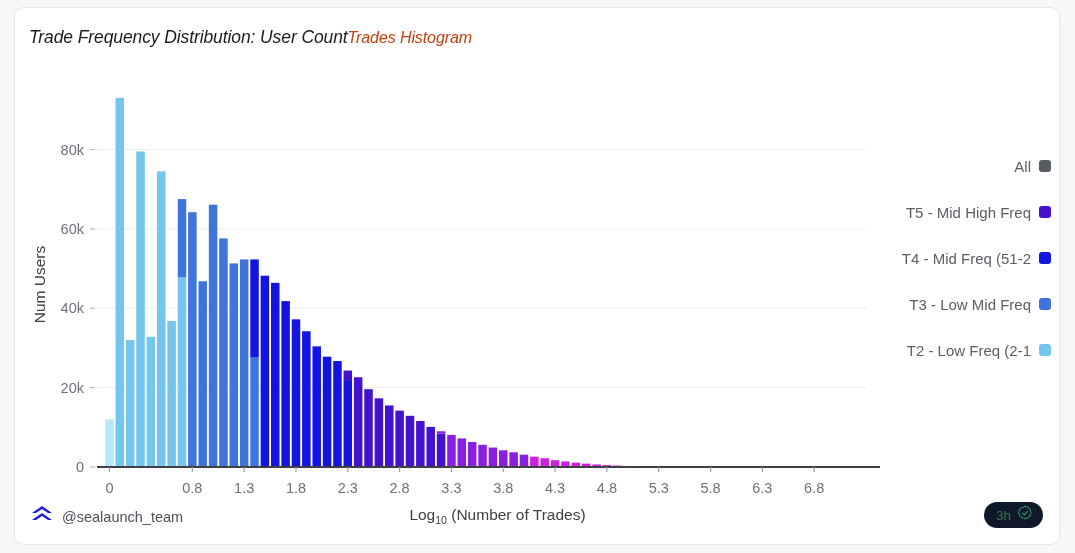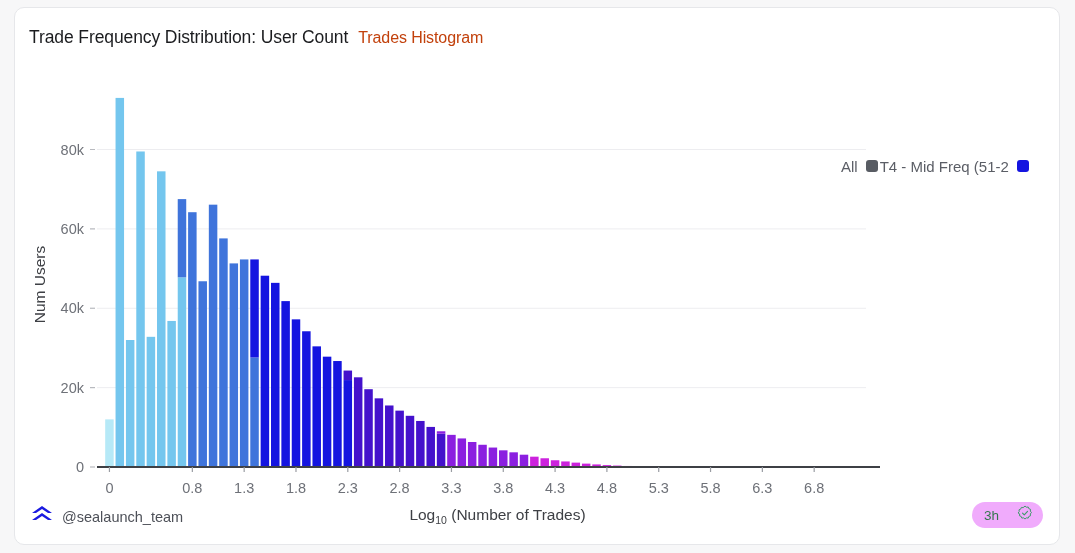--- a/index.html
+++ b/index.html
@@ -20,22 +20,23 @@
     background: #ffffff;
     border: 1px solid #e6e7ea;
     border-radius: 10px;
     box-sizing: border-box;
     overflow: hidden;
   }
   
   .header {
     position: absolute;
     left: 14px; top: 19px;
-    display: flex; align-items: baseline; gap: 10px;
+    display: flex; align-items: baseline; gap: 0;
     white-space: nowrap;
+    font-style: italic;
   }
   .chart-title {
     font-size: 17.5px;
     color: #1b1c1f;
     letter-spacing: -0.1px;
   }
   .chart-subtitle {
     font-size: 16px;
     color: #c2410c;
     letter-spacing: -0.1px;
@@ -45,22 +46,22 @@
     position: absolute;
     left: 0; top: 0;
     width: 1046px; height: 538px;
   }
   .plot svg { display: block; }
   
   .legend {
     position: absolute;
     right: 8px; top: 144px;
     width: 210px;
-    display: flex; flex-direction: row;
-    gap: 2px;
+    display: flex; flex-direction: column;
+    gap: 18px;
   }
   .legend-row {
     display: flex; align-items: center; justify-content: flex-end;
     gap: 8px;
     height: 28px;
     overflow: hidden;
   }
   .legend-label {
     font-size: 15px;
     color: #5b5e66;
@@ -83,22 +84,22 @@
     display: flex; align-items: center; gap: 9px;
   }
   .handle-text {
     font-size: 14.5px;
     color: #4d5058;
   }
   .logo-icon { display:block; }
   .badge {
     position: absolute;
     right: 16px; bottom: 16px;
-    display: flex; align-items: center; gap: 18px;
-    background: #f0abfc;
+    display: flex; align-items: center; gap: 6px;
+    background: #0f172a;
     border-radius: 13px;
     padding: 4px 10px 4px 12px;
     height: 18px;
     justify-content: center;
   }
   .badge-text { font-size: 13.5px; color: #35774f; }
 </style>
 </head>
 <body>
 
@@ -224,22 +225,34 @@
           <text x="30" y="276.5" text-anchor="middle" font-size="15.5" fill="#3e4045" transform="rotate(-90 30 276.5)" font-family="&quot;Liberation Sans&quot;, sans-serif">Num Users</text>
         </svg>
     </div>
 
     <div class="legend" id="legend">
         <div class="legend-row">
           <span class="legend-label">All</span>
           <span class="legend-swatch" style="background: rgb(88, 92, 99);"></span>
         </div>
         <div class="legend-row">
+          <span class="legend-label">T5 - Mid High Freq</span>
+          <span class="legend-swatch" style="background: rgb(68, 17, 204);"></span>
+        </div>
+        <div class="legend-row">
           <span class="legend-label">T4 - Mid Freq (51-2</span>
           <span class="legend-swatch" style="background: rgb(20, 20, 224);"></span>
+        </div>
+        <div class="legend-row">
+          <span class="legend-label">T3 - Low Mid Freq</span>
+          <span class="legend-swatch" style="background: rgb(63, 116, 219);"></span>
+        </div>
+        <div class="legend-row">
+          <span class="legend-label">T2 - Low Freq (2-1</span>
+          <span class="legend-swatch" style="background: rgb(116, 198, 238);"></span>
         </div>
       </div>
 
     <div class="footer-handle">
       <span class="logo-icon">
         <svg width="22" height="17" viewBox="0 0 22 17">
           <path d="M11 0 L21 7 L17 7 L11 3 L5 7 L1 7 Z" fill="#1a1ae0"></path>
           <path d="M11 7 L21 14 L17 14 L11 10 L5 14 L1 14 Z" fill="#1a1ae0"></path>
         </svg>
       </span>

